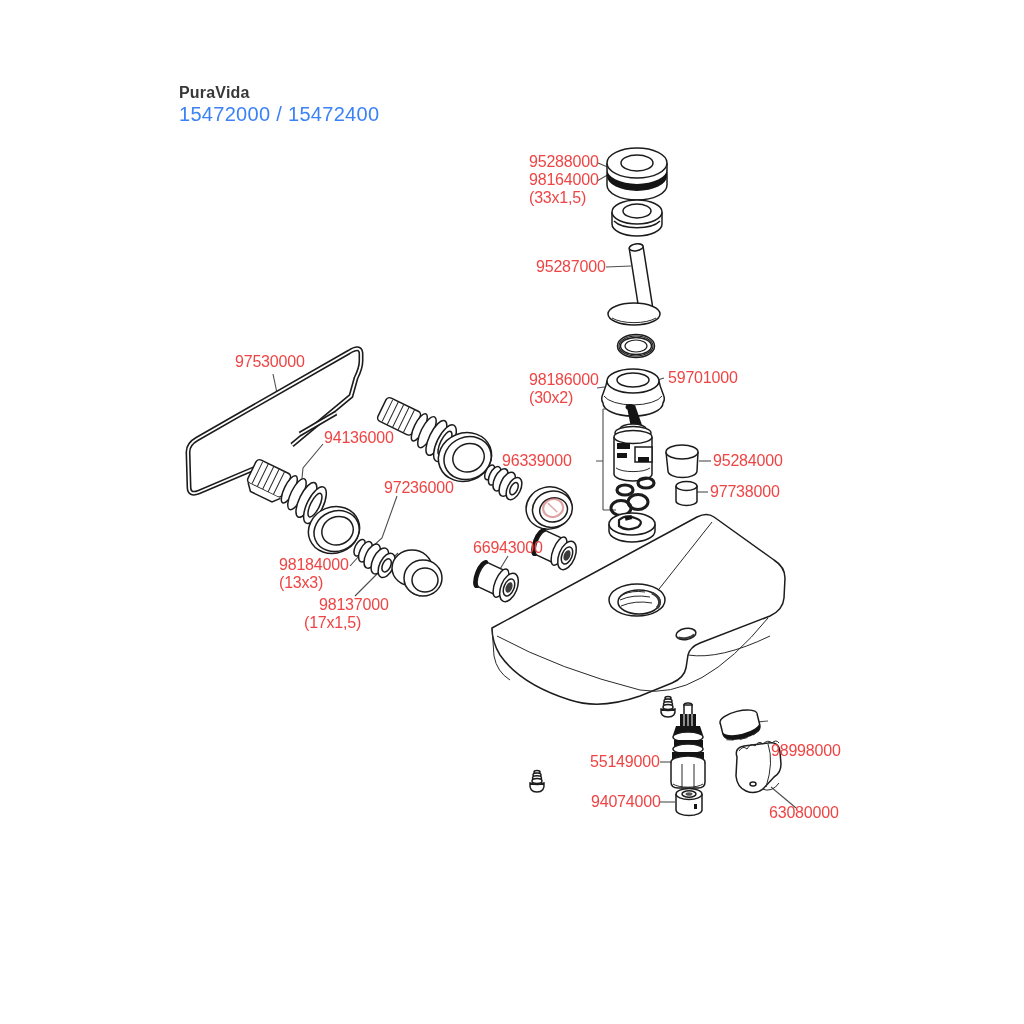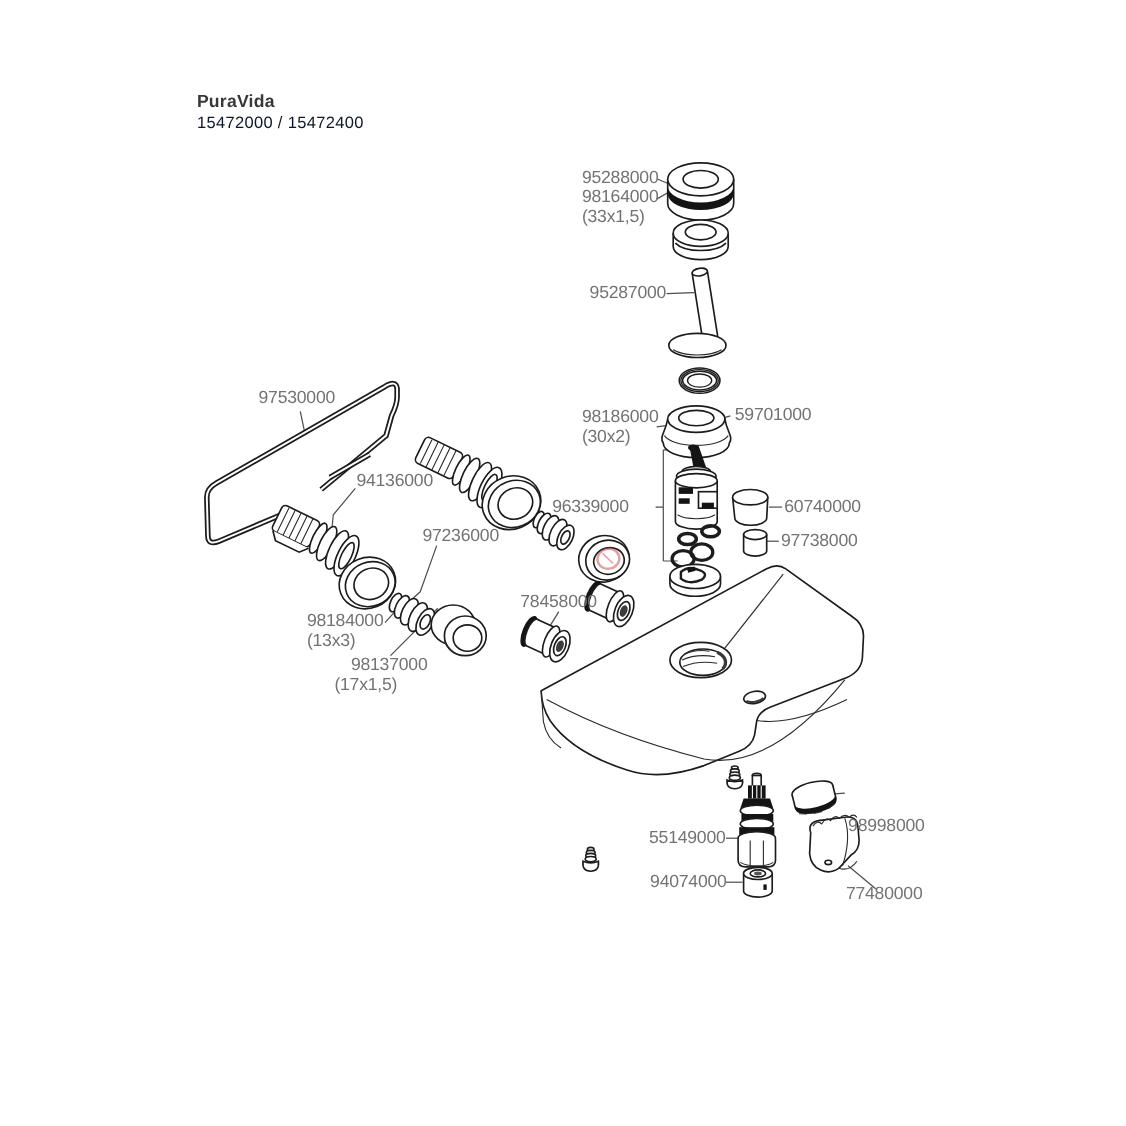--- a/index.html
+++ b/index.html
@@ -1,20 +1,20 @@
 <!DOCTYPE html>
 <html><head>
 <meta charset="utf-8">
 <style>
   html,body{margin:0;padding:0;background:#ffffff;}
   .page{position:relative;width:1024px;height:1024px;background:#fff;overflow:hidden;
         font-family:"Liberation Sans", sans-serif;}
   .hdr-brand{position:absolute;left:179px;top:84px;font-size:16px;font-weight:bold;color:#383838;letter-spacing:.2px;}
-  .hdr-models{position:absolute;left:179px;top:103px;font-size:15px;color:#0f172a;letter-spacing:.3px;}
-  .plabel{position:absolute;font-size:16px;color:#737373;letter-spacing:-0.2px;white-space:nowrap;}
+  .hdr-models{position:absolute;left:179px;top:103px;font-size:20px;color:#3b82f6;letter-spacing:.3px;}
+  .plabel{position:absolute;font-size:16px;color:#ef4444;letter-spacing:-0.2px;white-space:nowrap;}
   svg{position:absolute;left:0;top:0;}
   .ln{stroke:#4d4d4d;stroke-width:1.1;fill:none;}
   .s{stroke:#1c1c1c;stroke-width:1.5;fill:#ffffff;}
   .sn{stroke:#1c1c1c;stroke-width:1.5;fill:none;}
   .blk{fill:#141414;stroke:none;}
   .thin{stroke:#2a2a2a;stroke-width:1;fill:none;}
 </style>
 </head>
 <body>
 
@@ -282,25 +282,25 @@
   <div class="plabel" style="left:529px;top:171px">98164000</div>
   <div class="plabel" style="left:529px;top:189px">(33x1,5)</div>
   <div class="plabel" style="left:536px;top:258px">95287000</div>
   <div class="plabel" style="left:529px;top:371px">98186000</div>
   <div class="plabel" style="left:529px;top:389px">(30x2)</div>
   <div class="plabel" style="left:668px;top:369px">59701000</div>
   <div class="plabel" style="left:235px;top:353px">97530000</div>
   <div class="plabel" style="left:324px;top:429px">94136000</div>
   <div class="plabel" style="left:384px;top:479px">97236000</div>
   <div class="plabel" style="left:502px;top:452px">96339000</div>
-  <div class="plabel" style="left:713px;top:452px">60740000</div>
+  <div class="plabel" style="left:713px;top:452px">95284000</div>
   <div class="plabel" style="left:710px;top:483px">97738000</div>
-  <div class="plabel" style="left:473px;top:539px">78458000</div>
+  <div class="plabel" style="left:473px;top:539px">66943000</div>
   <div class="plabel" style="left:279px;top:556px">98184000</div>
   <div class="plabel" style="left:279px;top:574px">(13x3)</div>
   <div class="plabel" style="left:319px;top:596px">98137000</div>
   <div class="plabel" style="left:304px;top:614px">(17x1,5)</div>
   <div class="plabel" style="left:771px;top:742px">98998000</div>
   <div class="plabel" style="left:590px;top:753px">55149000</div>
   <div class="plabel" style="left:591px;top:793px">94074000</div>
-  <div class="plabel" style="left:769px;top:804px">77480000</div>
+  <div class="plabel" style="left:769px;top:804px">63080000</div>
 
 </div>
 
 </body></html>

